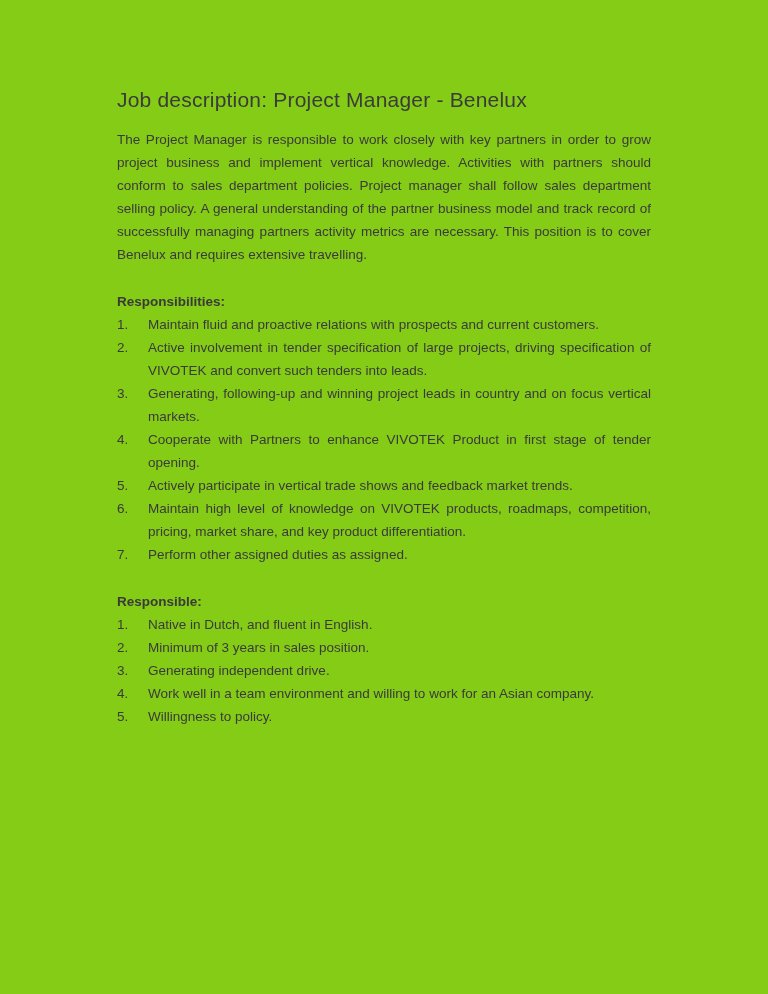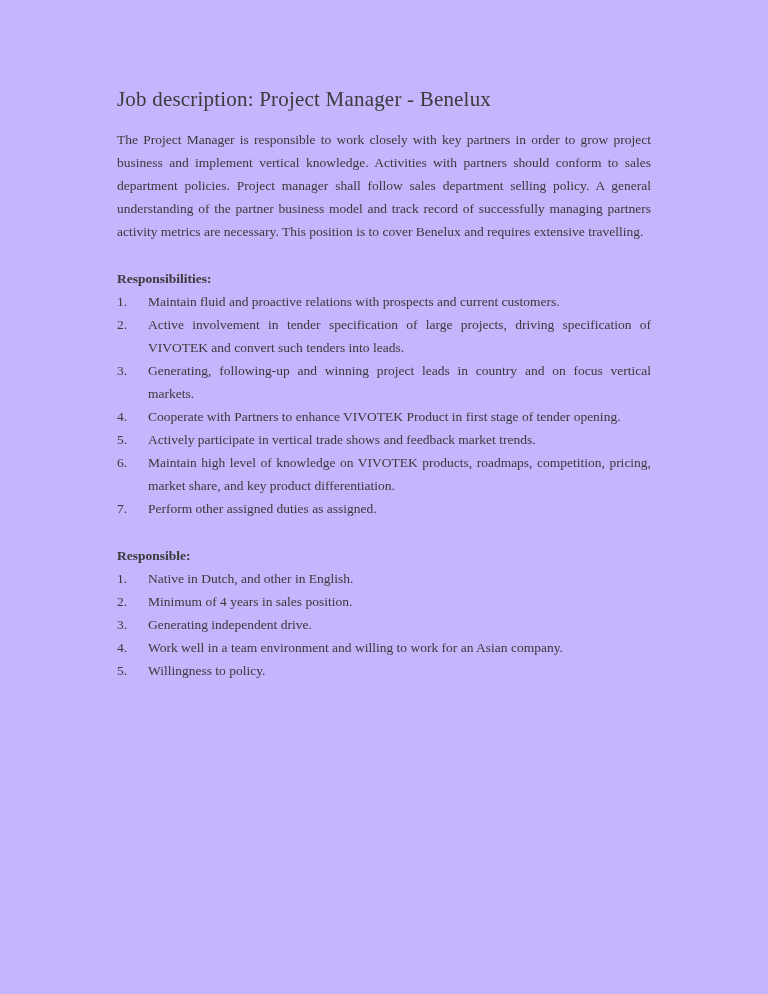--- a/index.html
+++ b/index.html
@@ -5,23 +5,23 @@
   * { margin: 0; padding: 0; box-sizing: border-box; }
 
   html, body {
     background: #ffffff;
   }
 
   .page {
     width: 768px;
     height: 994px;
     margin: 0 auto;
-    background: #c4b5fd;
+    background: #84cc16;
     padding: 86px 117px 0 117px;
-    font-family: Liberation Serif, serif;
+    font-family: Liberation Sans, sans-serif;
     color: #3a3a3a;
     overflow: hidden;
   }
 
   .doc-title {
     font-size: 21px;
     line-height: 27px;
     font-weight: 400;
     color: #3b3b3b;
     margin-bottom: 15px;
@@ -79,21 +79,21 @@
           <div class="list-item"><span class="num">4.</span><span>Cooperate with Partners to enhance VIVOTEK Product in first stage of tender opening.</span></div>
           <div class="list-item"><span class="num">5.</span><span>Actively participate in vertical trade shows and feedback market trends.</span></div>
           <div class="list-item"><span class="num">6.</span><span>Maintain high level of knowledge on VIVOTEK products, roadmaps, competition, pricing, market share, and key product differentiation.</span></div>
           <div class="list-item"><span class="num">7.</span><span>Perform other assigned duties as assigned.</span></div>
         </div>
   </section>
 
   <section class="doc-section">
     <h2 class="section-heading">Responsible:</h2>
     <div class="section-list">
-          <div class="list-item"><span class="num">1.</span><span>Native in Dutch, and other in English.</span></div>
-          <div class="list-item"><span class="num">2.</span><span>Minimum of 4 years in sales position.</span></div>
+          <div class="list-item"><span class="num">1.</span><span>Native in Dutch, and fluent in English.</span></div>
+          <div class="list-item"><span class="num">2.</span><span>Minimum of 3 years in sales position.</span></div>
           <div class="list-item"><span class="num">3.</span><span>Generating independent drive.</span></div>
           <div class="list-item"><span class="num">4.</span><span>Work well in a team environment and willing to work for an Asian company.</span></div>
           <div class="list-item"><span class="num">5.</span><span>Willingness to policy.</span></div>
         </div>
   </section>
 </div>
 </div>
 
 </body></html>

